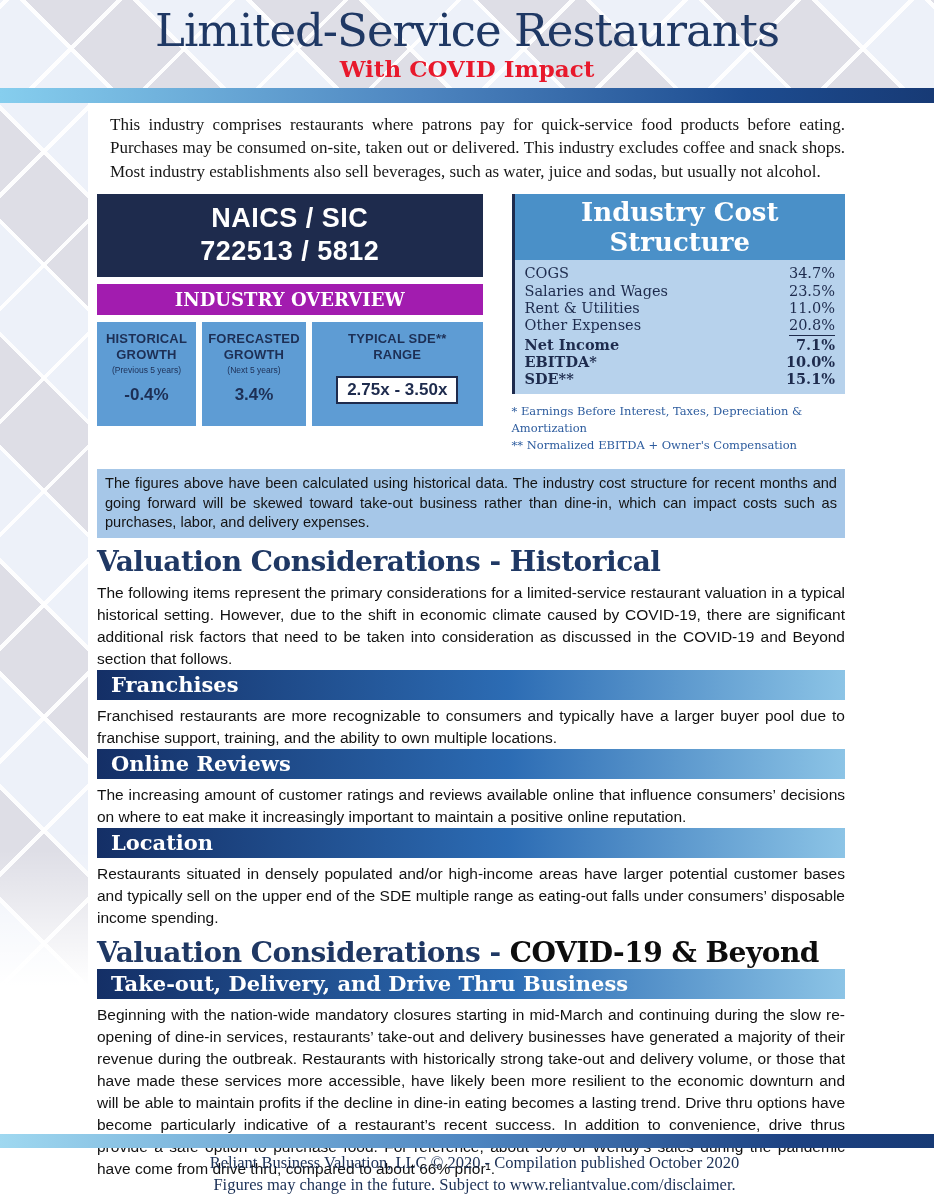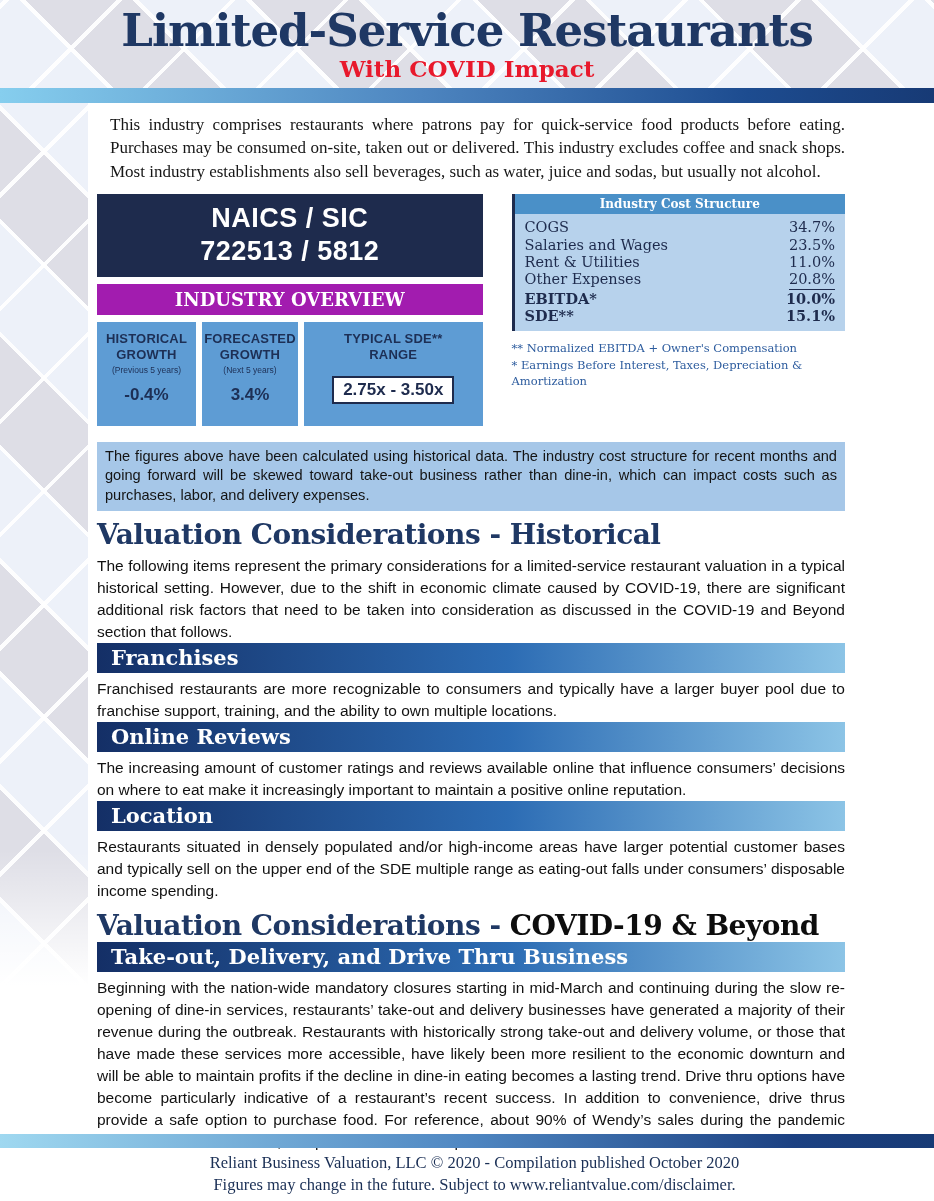--- a/index.html
+++ b/index.html
@@ -13,21 +13,21 @@
       repeating-linear-gradient(45deg,  rgba(255,255,255,0) 0 76px, rgba(255,255,255,.95) 76px 80px),
       repeating-linear-gradient(-45deg, rgba(255,255,255,0) 0 76px, rgba(255,255,255,.95) 76px 80px),
       repeating-linear-gradient(45deg,  #edf1f9 0 80px, #dedee6 80px 160px);
   }
   .bg-header { position:absolute; left:0; top:0; width:934px; height:88px; z-index:0; }
   .bg-left   { position:absolute; left:0; top:88px; width:88px; height:922px; z-index:0; }
   .bg-left::after { content:""; position:absolute; left:0; bottom:0; width:100%; height:160px;
     background:linear-gradient(to bottom, rgba(255,255,255,0), #ffffff 85%); }
 
   .masthead { position:absolute; left:0; top:0; width:934px; height:88px; z-index:2; text-align:center; }
-  .masthead .title { font-family:"DejaVu Serif", serif; font-weight:bold; font-size:45px;
+  .masthead .title { font-family:"DejaVu Serif", serif; font-weight:normal; font-size:45px;
     color:#1f3864; letter-spacing:-1px; line-height:1.1; padding-top:6px; }
   .masthead .subtitle { font-family:"DejaVu Serif", serif; font-weight:bold; font-size:23px;
     color:#e8192c; line-height:1; margin-top:1px; }
 
   .topbar { position:absolute; left:0; top:88px; width:934px; height:15px; z-index:3;
     background:linear-gradient(90deg,#86ceee 0%, #4d85c0 45%, #1d4c90 80%, #173a75 100%); }
 
   .sheet { position:absolute; left:88px; top:103px; width:846px; height:1031px; background:#ffffff; z-index:1; padding-top:7px; }
   .inner { margin-left:9px; width:748px; }
 
@@ -37,31 +37,31 @@
   .cols { display:flex; gap:29px; }
   .col-left { width:393px; }
   .col-right { width:340px; }
 
   .naics-box { background:#1e2b4d; color:#ffffff; text-align:center; padding:8px 0 9px;
     font-weight:bold; font-size:27px; line-height:1.22; letter-spacing:.5px; }
   .overview-bar { background:#a21caf; color:#ffffff; text-align:center; margin-top:7px;
     font-family:"DejaVu Serif", serif; font-weight:bold; font-size:18px; padding:5px 0; }
   .overview-panel { background:#5e9cd4; margin-top:7px; display:flex; height:104px; }
   .ov-col { display:flex; flex-direction:column; align-items:center; padding-top:9px; color:#1d2f55; }
-  .ov-col.c1 { width:99px; } .ov-col.c2 { width:96px; } .ov-col.c3 { flex:1; }
+  .ov-col.c1 { width:99px; } .ov-col.c2 { width:104px; } .ov-col.c3 { flex:1; }
   .ov-sep { width:6px; background:#ffffff; }
   .ov-label { font-weight:bold; font-size:13px; line-height:1.25; text-align:center; letter-spacing:.2px; }
   .ov-sub { font-size:8.5px; margin-top:1px; }
   .ov-value { font-weight:bold; font-size:17px; margin-top:10px; }
   .sde-box { background:#ffffff; border:2px solid #1e2b4d; color:#1e2b4d; font-weight:bold;
     font-size:17px; padding:2px 9px; margin-top:12px; }
 
   .cost-box { border-left:3px solid #1e2b4d; }
   .cost-header { background:#4a90c8; color:#ffffff; text-align:center; font-family:"DejaVu Serif", serif;
-    font-weight:bold; font-size:12px; padding:3px 0; }
+    font-weight:bold; font-size:26px; padding:3px 0; }
   .cost-body { background:#b7d2ec; padding:5px 10px 7px; font-family:"DejaVu Serif", serif;
     font-size:14.5px; color:#1e2b4d; }
   .cost-row { display:flex; justify-content:space-between; line-height:17.3px; }
   .cost-row.bold { font-weight:bold; }
   .cost-row .u { border-bottom:1.5px solid #1e2b4d; }
   .cost-notes { margin-top:9px; font-family:"DejaVu Serif", serif; font-size:11.5px; color:#2d5c9e; line-height:1.45; }
 
   .highlight { background:#a6c7e8; margin-top:16px; padding:5px 8px 6px; font-size:14.6px;
     line-height:1.32; color:#141414; text-align:justify; }
 
@@ -141,32 +141,36 @@
             </div>
             <div class="cost-row">
               <span>Rent &amp; Utilities</span>
                 <span>11.0%</span>
             </div>
             <div class="cost-row">
               <span>Other Expenses</span>
                 <span class="u">20.8%</span>
             </div>
             <div class="cost-row bold">
+              <span>Net Income</span>
+                <span>7.1%</span>
+            </div>
+            <div class="cost-row bold">
               <span>EBITDA*</span>
                 <span>10.0%</span>
             </div>
             <div class="cost-row bold">
               <span>SDE**</span>
                 <span>15.1%</span>
             </div>
           </div>
         </div>
         <div class="cost-notes">
+          <div>* Earnings Before Interest, Taxes, Depreciation &amp; Amortization</div>
           <div>** Normalized EBITDA + Owner's Compensation</div>
-          <div>* Earnings Before Interest, Taxes, Depreciation &amp; Amortization</div>
         </div>
       </div>
     </div>
 
     <div class="highlight">The figures above have been calculated using historical data. The industry cost structure for recent months and going forward will be skewed toward take-out business rather than dine-in, which can impact costs such as purchases, labor, and delivery expenses.</div>
 
     <h2>Valuation Considerations - Historical</h2>
     <p class="para">The following items represent the primary considerations for a limited-service restaurant valuation in a typical historical setting. However, due to the shift in economic climate caused by COVID-19, there are significant additional risk factors that need to be taken into consideration as discussed in the COVID-19 and Beyond section that follows.</p>
 
     <div class="section-bar">Franchises</div>

